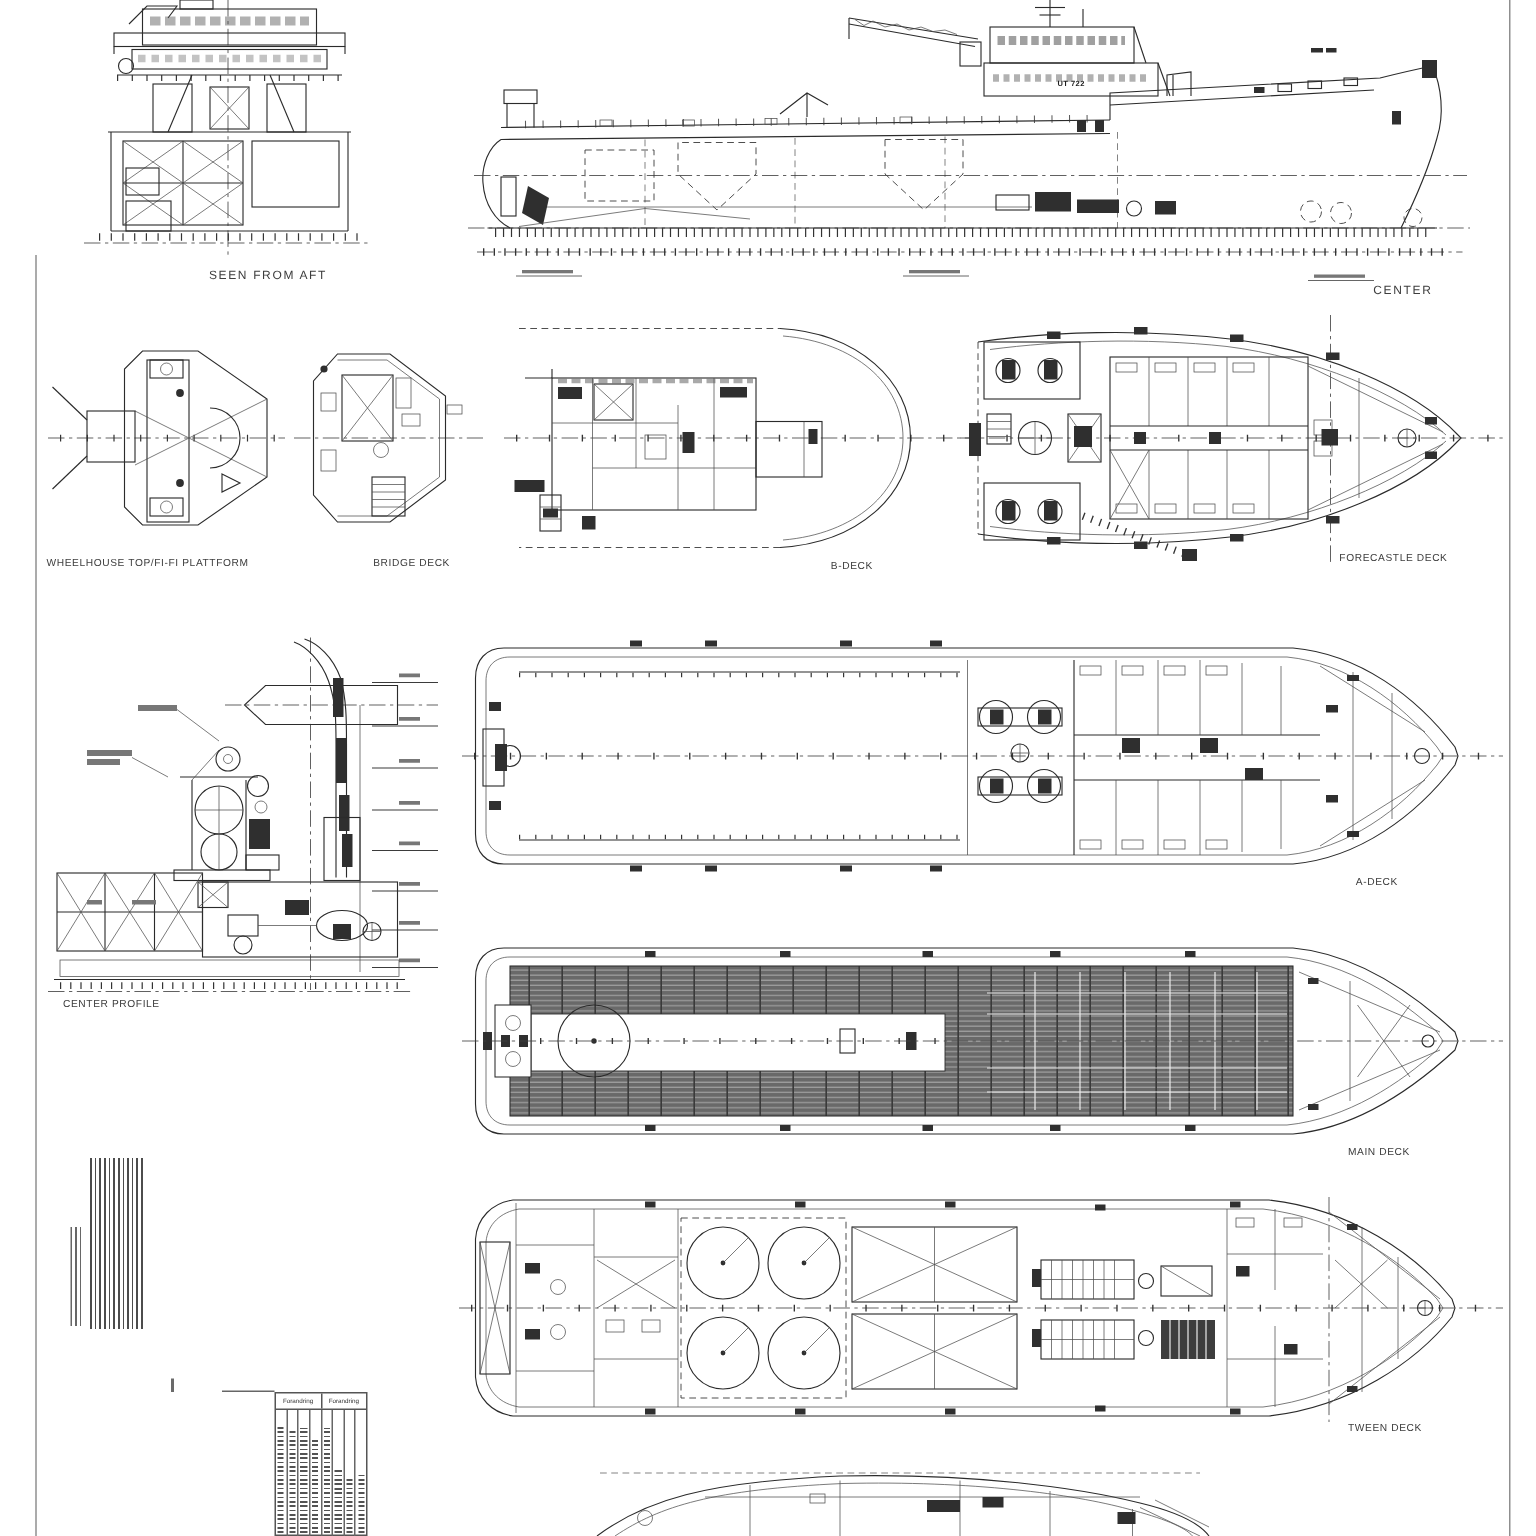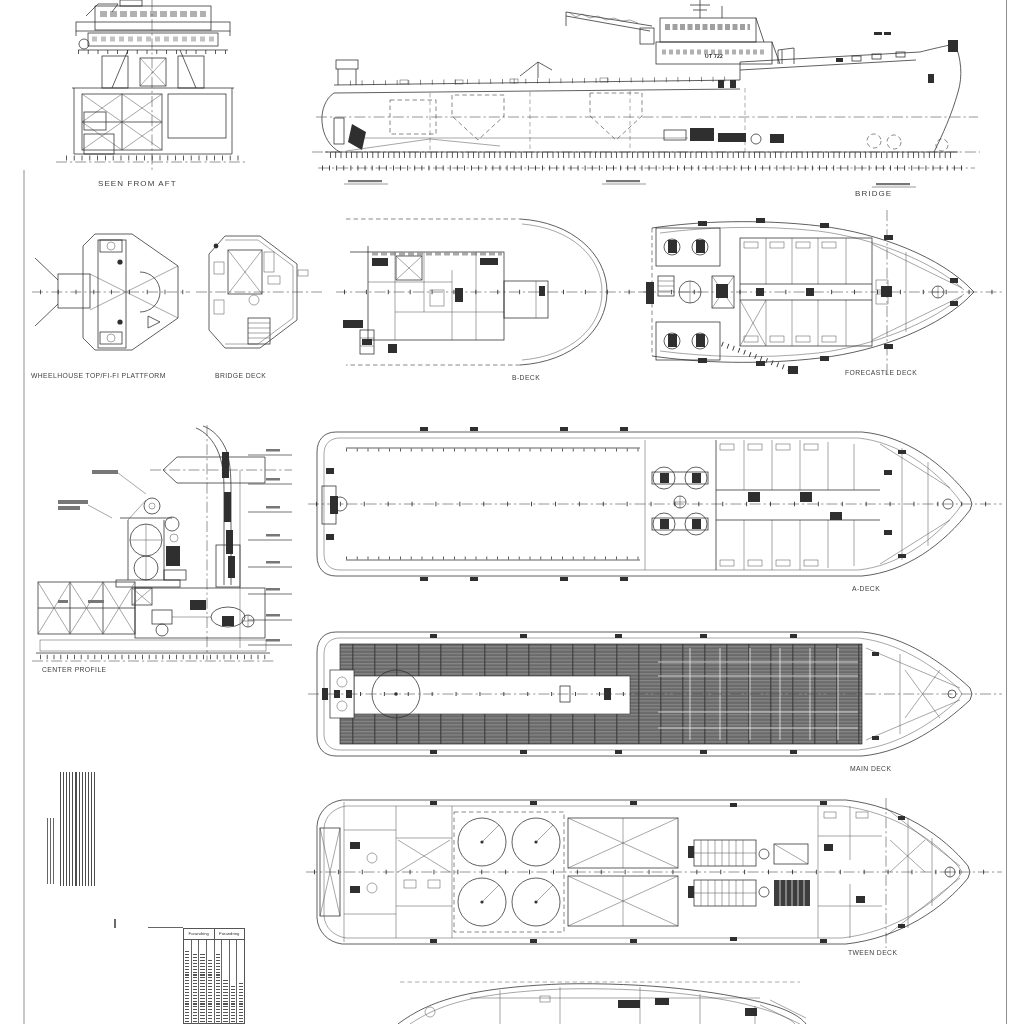--- a/index.html
+++ b/index.html
@@ -7,21 +7,21 @@
          font-family:"Liberation Sans",sans-serif;}
   #ga{position:absolute;left:0;top:0;}
   #ga .ln{stroke:#2b2b2b;stroke-width:.75;fill:none;}
   #ga .tn{stroke:#4f4f4f;stroke-width:.5;fill:none;}
   #ga .dd{stroke:#3f3f3f;stroke-width:.55;fill:none;stroke-dasharray:11 3 2.2 3;}
   #ga .da{stroke:#3a3a3a;stroke-width:.6;fill:none;stroke-dasharray:4.5 3;}
   #ga .dk{fill:#2f2f2f;stroke:none;}
   #ga .sm{fill:#777;stroke:none;}
   #ga .wt{stroke:#ececec;stroke-width:.8;fill:none;}
   .lbl{position:absolute;font-size:8px;letter-spacing:1.1px;color:#3d3d3d;
-       text-align:left;white-space:nowrap;}
+       text-align:right;white-space:nowrap;}
   .lbl.small{font-size:6.8px;letter-spacing:.4px;}
   .lbl.left{text-align:left;}
   .hullmark{position:absolute;left:705px;top:53px;font-size:5px;font-weight:bold;
        letter-spacing:.3px;color:#1e1e1e;}
   .notes{position:absolute;
      background:
       repeating-linear-gradient(90deg, rgba(45,45,45,.85) 0 1.1px, transparent 1.1px 3.1px),
       repeating-linear-gradient(0deg, transparent 0 1.6px, rgba(255,255,255,.5) 1.6px 2.4px);}
   .notes-main{left:60px;top:772px;width:36px;height:114px;}
   .notes-side{left:47px;top:818px;width:9px;height:66px;opacity:.85;}
@@ -724,21 +724,21 @@
   <rect class="dk" x="655" y="998" width="14" height="7"></rect>
   <rect class="dk" x="745" y="1008" width="12" height="8"></rect>
   <rect class="tn" x="540" y="996" width="10" height="6"></rect>
   <line class="tn" x1="760" y1="1005" x2="800" y2="1024"></line>
   <line class="tn" x1="770" y1="1000" x2="806" y2="1018"></line>
   <circle class="tn" cx="430" cy="1012" r="5"></circle>
 </g>
 </svg>
 
 <div class="lbl" style="left:98px;top:179px;width:120px;">SEEN FROM AFT</div>
-<div class="lbl" style="left:855px;top:189px;width:100px;">BRIDGE</div>
+<div class="lbl" style="left:855px;top:189px;width:100px;">CENTER</div>
 <div class="lbl small left" style="left:31px;top:372px;width:175px;">WHEELHOUSE TOP/FI-FI PLATTFORM</div>
 <div class="lbl small" style="left:215px;top:372px;width:85px;">BRIDGE DECK</div>
 <div class="lbl small" style="left:512px;top:374px;width:70px;">B-DECK</div>
 <div class="lbl small" style="left:845px;top:369px;width:120px;">FORECASTLE DECK</div>
 <div class="lbl small left" style="left:42px;top:666px;width:110px;">CENTER PROFILE</div>
 <div class="lbl small" style="left:852px;top:585px;width:80px;">A-DECK</div>
 <div class="lbl small" style="left:850px;top:765px;width:90px;">MAIN DECK</div>
 <div class="lbl small" style="left:848px;top:949px;width:100px;">TWEEN DECK</div>
 <div class="hullmark">UT 722</div>
 

